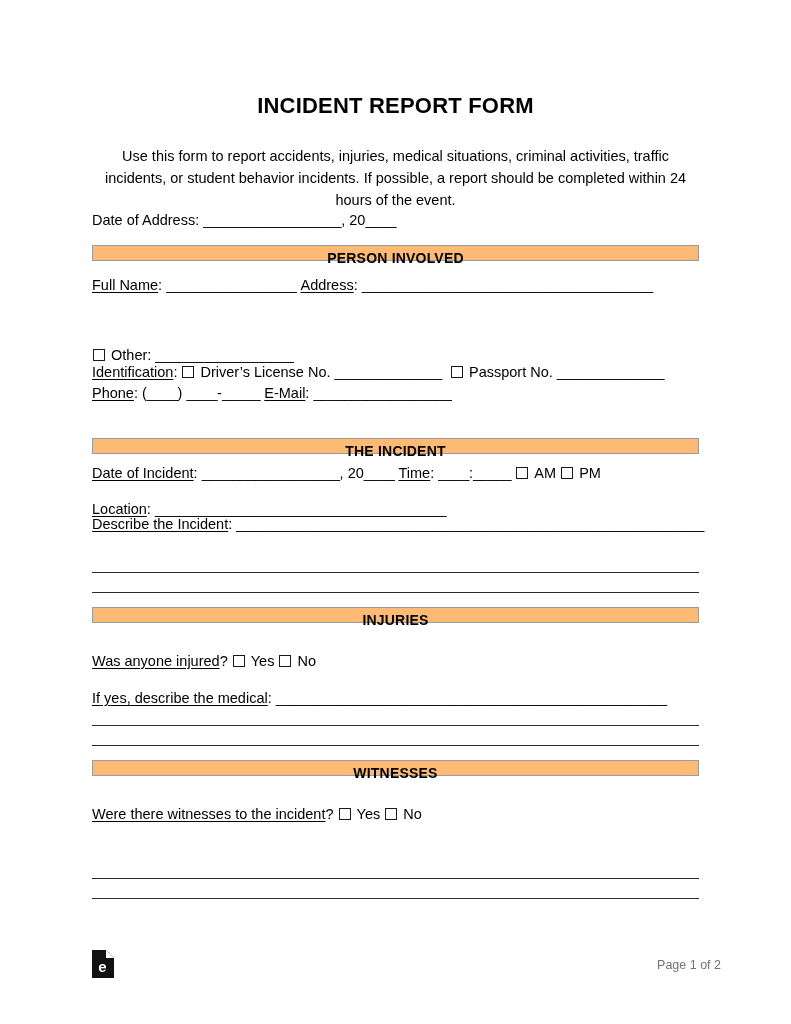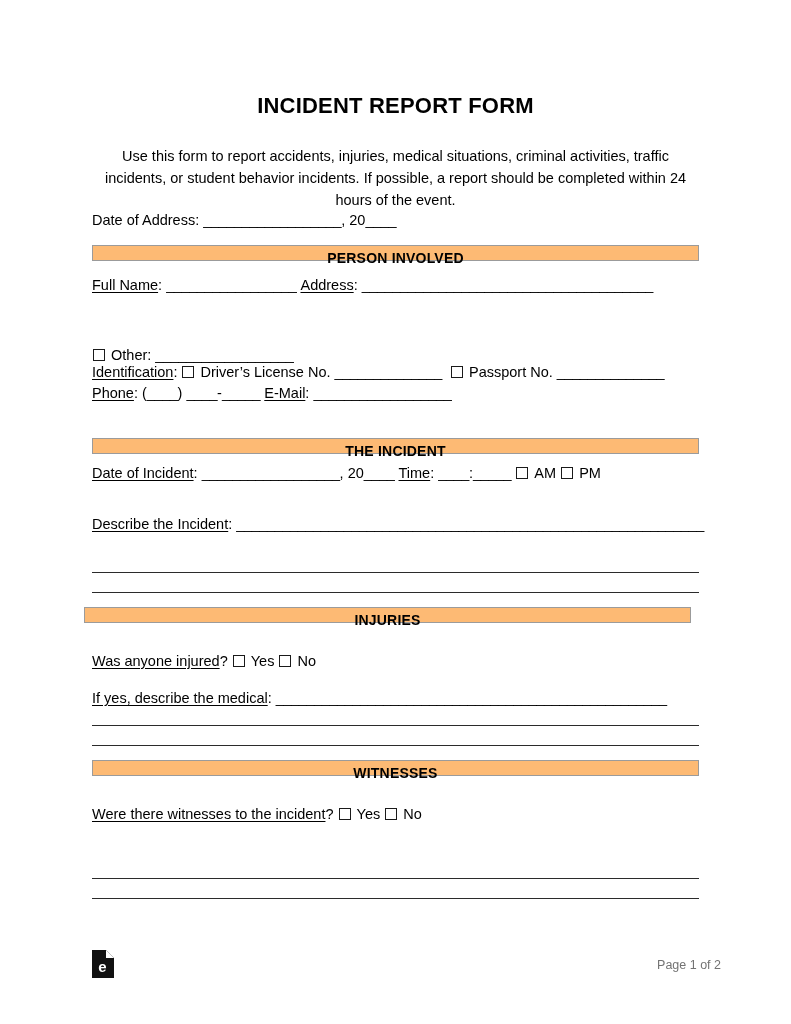--- a/index.html
+++ b/index.html
@@ -149,28 +149,31 @@
   <div class="row form-line" style="left:92px; top:383px;">
     <span class="lbl-u">Phone</span><span>:</span><span>&nbsp;</span><span>(</span><span class="blank">____</span><span>)</span><span>&nbsp;</span><span class="blank">____</span><span>-</span><span class="blank">_____</span><span>&nbsp;</span><span class="lbl-u">E-Mail</span><span>:</span><span>&nbsp;</span><span class="blank">__________________</span>
   </div>
 
   <div class="row section-bar" style="left:92px; top:419px;margin-top:19px;">THE INCIDENT</div>
 
   <div class="row form-line" style="left:92px; top:463px;">
     <span class="lbl-u">Date of Incident</span><span>:</span><span>&nbsp;</span><span class="blank">__________________</span><span>, 20</span><span class="blank">____</span><span>&nbsp;</span><span class="lbl-u">Time</span><span>:</span><span>&nbsp;</span><span class="blank">____</span><span>:</span><span class="blank">_____</span><span>&nbsp;</span><span class="cbox"></span><span>&nbsp;</span><span>AM</span><span>&nbsp;</span><span class="cbox"></span><span>&nbsp;</span><span>PM</span>
   </div>
 
+  <div class="row form-line" style="left:92px; top:499px;">
+    <span class="lbl-u">Location</span><span>:</span><span>&nbsp;</span><span class="blank">______________________________________</span>
+  </div>
 
   <div class="row form-line" style="left:92px; top:514px;">
     <span class="lbl-u">Describe the Incident</span><span>:</span><span>&nbsp;</span><span class="blank">_____________________________________________________________</span>
   </div>
   <div class="row rule" style="left:92px; top:572px;"></div>
   <div class="row rule" style="left:92px; top:592px;"></div>
 
-  <div class="row section-bar" style="left:84px; top:607px;">INJURIES</div>
+  <div class="row section-bar" style="left:92px; top:607px;">INJURIES</div>
 
   <div class="row form-line" style="left:92px; top:651px;">
     <span class="lbl-u">Was anyone injured</span><span>?</span><span>&nbsp;</span><span class="cbox"></span><span>&nbsp;</span><span>Yes</span><span>&nbsp;</span><span class="cbox"></span><span>&nbsp;</span><span>No</span>
   </div>
 
   <div class="row form-line" style="left:92px; top:688px;">
     <span class="lbl-u">If yes, describe the medical</span><span>:</span><span>&nbsp;</span><span class="blank">___________________________________________________</span>
   </div>
   <div class="row rule" style="left:92px; top:725px;"></div>
   <div class="row rule" style="left:92px; top:745px;"></div>

